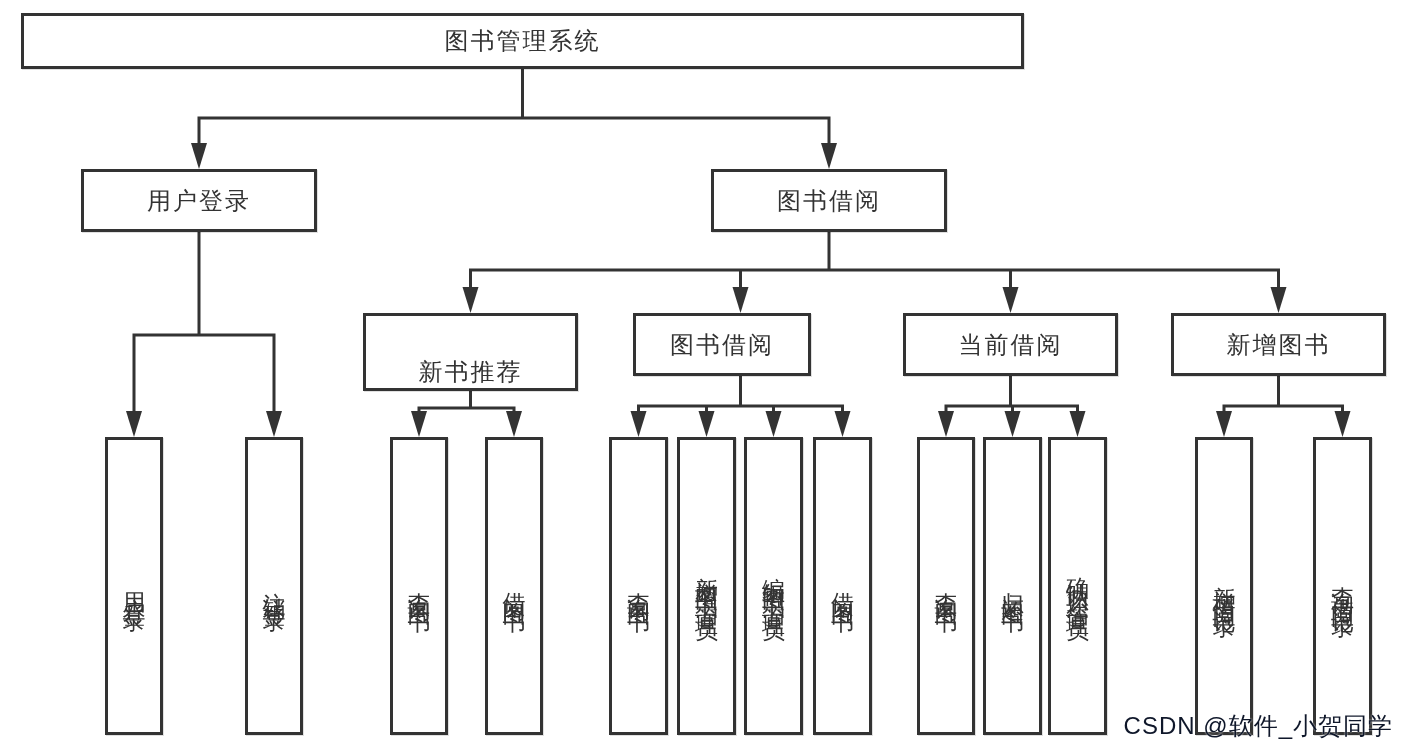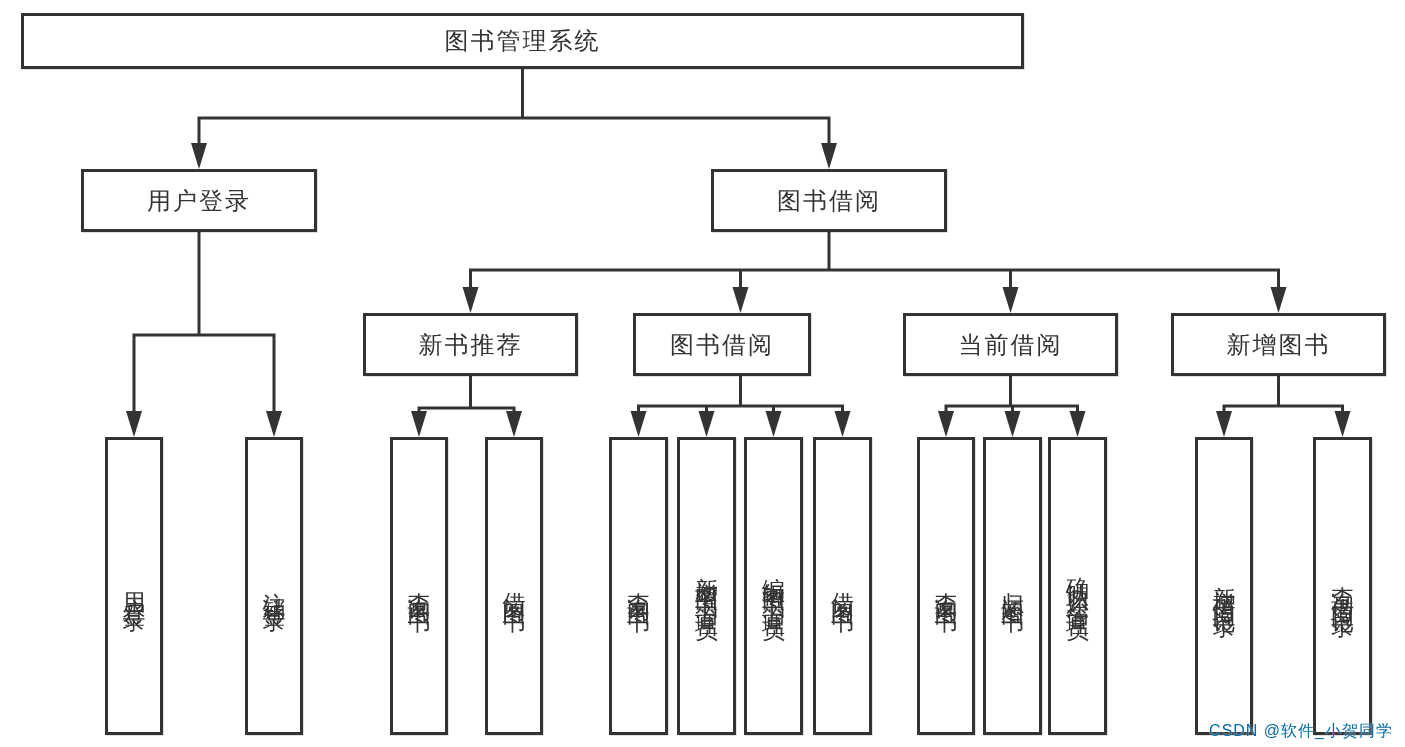--- a/index.html
+++ b/index.html
@@ -42,22 +42,22 @@
   .node.vertical .node-label {
     writing-mode: vertical-rl;
     font-size: 23px;
     letter-spacing: 6px;
     line-height: 1;
   }
   .watermark {
     position: absolute;
     right: 12px;
     bottom: 5px;
-    font-size: 16px;
-    color: #0369a1;
+    font-size: 24px;
+    color: #0f172a;
     letter-spacing: 1px;
     white-space: nowrap;
     text-shadow: 0 0 2px #ffffff;
   }
 </style>
 </head>
 <body>
 
 <div class="stage">
   <svg id="connector-layer" viewBox="0 0 1405 747" xmlns="http://www.w3.org/2000/svg">
@@ -105,21 +105,21 @@
   <div id="node-layer">
       <div class="node horizontal" style="left: 21px; top: 13px; width: 1003px; height: 56px;">
         <span class="node-label">图书管理系统</span>
       </div>
       <div class="node horizontal" style="left: 81px; top: 169px; width: 236px; height: 63px;">
         <span class="node-label">用户登录</span>
       </div>
       <div class="node horizontal" style="left: 711px; top: 169px; width: 236px; height: 63px;">
         <span class="node-label">图书借阅</span>
       </div>
-      <div class="node horizontal" style="left: 363px; top: 313px; width: 215px; height: 63px;">
+      <div class="node horizontal" style="left: 363px; top: 313px; width: 215px; height: 78px; align-items: flex-end;">
         <span class="node-label">新书推荐</span>
       </div>
       <div class="node horizontal" style="left: 633px; top: 313px; width: 178px; height: 63px;">
         <span class="node-label">图书借阅</span>
       </div>
       <div class="node horizontal" style="left: 903px; top: 313px; width: 215px; height: 63px;">
         <span class="node-label">当前借阅</span>
       </div>
       <div class="node horizontal" style="left: 1171px; top: 313px; width: 215px; height: 63px;">
         <span class="node-label">新增图书</span>

